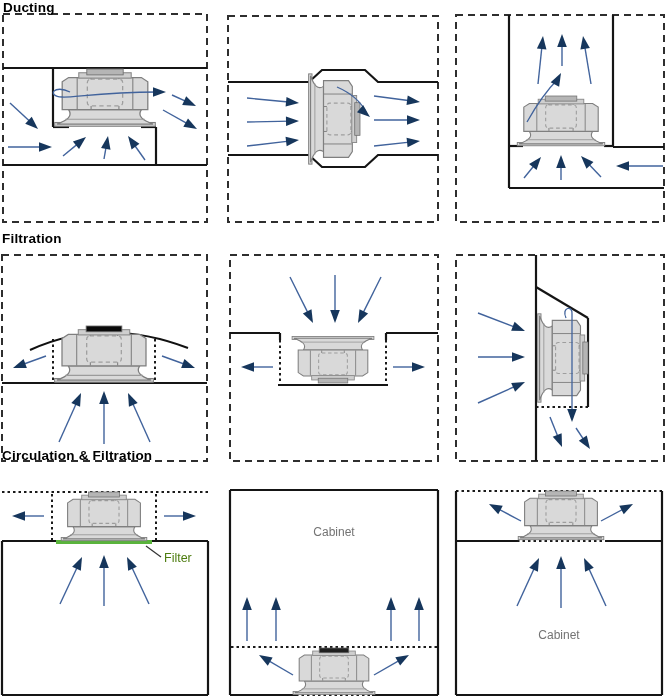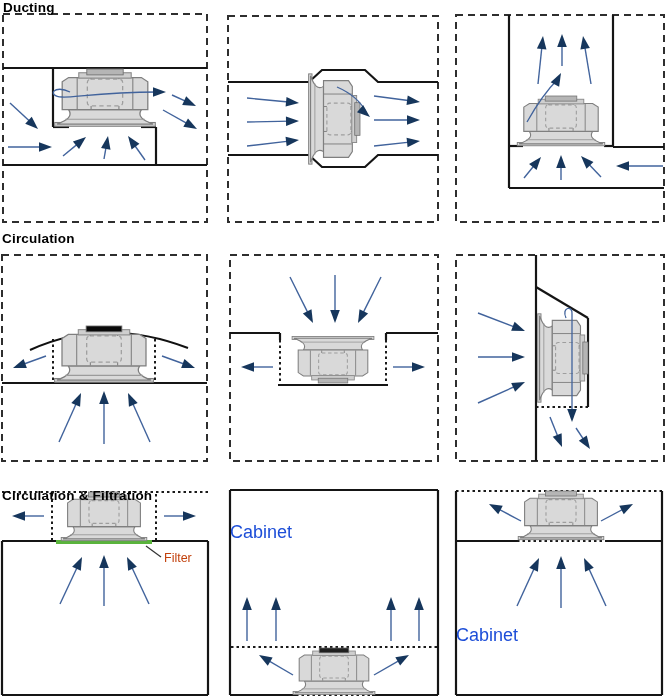--- a/index.html
+++ b/index.html
@@ -1,20 +1,20 @@
 <!DOCTYPE html>
 <html><head>
 <meta charset="utf-8">
 <style>
   html,body{margin:0;padding:0;background:#fff;}
   #stage{position:relative;width:666px;height:700px;background:#ffffff;overflow:hidden;
          font-family:"Liberation Sans",sans-serif;}
   .sec-title{position:absolute;font-size:13.5px;font-weight:700;color:#000;letter-spacing:.2px;}
-  .cab-label{position:absolute;text-align:left;font-size:18px;color:#1d4ed8;line-height:21px;}
-  .small-label{position:absolute;font-size:12.5px;color:#c2410c;}
+  .cab-label{position:absolute;text-align:center;font-size:12px;color:#737373;line-height:21px;}
+  .small-label{position:absolute;font-size:12.5px;color:#4d7c0f;}
   svg{position:absolute;left:0;top:0;}
 </style>
 </head>
 <body>
 
 <div id="stage">
   <svg id="diagram" width="666" height="700" viewBox="0 0 666 700">
       <g>
         <rect x="3" y="14" width="204" height="208" fill="none" stroke="#2e2e2e" stroke-width="2" stroke-dasharray="7 5"></rect>
         <polyline points="3,68 207,68" fill="none" stroke="#151515" stroke-width="2.2"></polyline>
@@ -425,22 +425,22 @@
           <polygon points="0,0 -13,4.8 -13,-4.8" fill="#16365c" transform="translate(561,556) rotate(-90)"></polygon>
         </g>
         <g>
           <line x1="606" y1="606" x2="587.3332376839458" y2="565.2725185831542" stroke="#41639c" stroke-width="1.4"></line>
           <polygon points="0,0 -13,4.8 -13,-4.8" fill="#16365c" transform="translate(584,558) rotate(-114.62356478616361)"></polygon>
         </g>
       </g>
     </svg>
 
   <div class="sec-title" style="left:3px;top:0px;">Ducting</div>
-  <div class="sec-title" style="left:2px;top:231px;">Circulation</div>
-  <div class="sec-title" style="left:2px;top:488px;">Circulation &amp; Filtration</div>
+  <div class="sec-title" style="left:2px;top:231px;">Filtration</div>
+  <div class="sec-title" style="left:2px;top:448px;">Circulation &amp; Filtration</div>
 
   <div class="small-label" style="left:164px;top:551px;">Filter</div>
 
   <div class="cab-label" style="left:230px;top:522px;width:208px;">
     <div>Cabinet</div>
   </div>
 
   <div class="cab-label" style="left:456px;top:625px;width:206px;">
     <div>Cabinet</div>
   </div>

